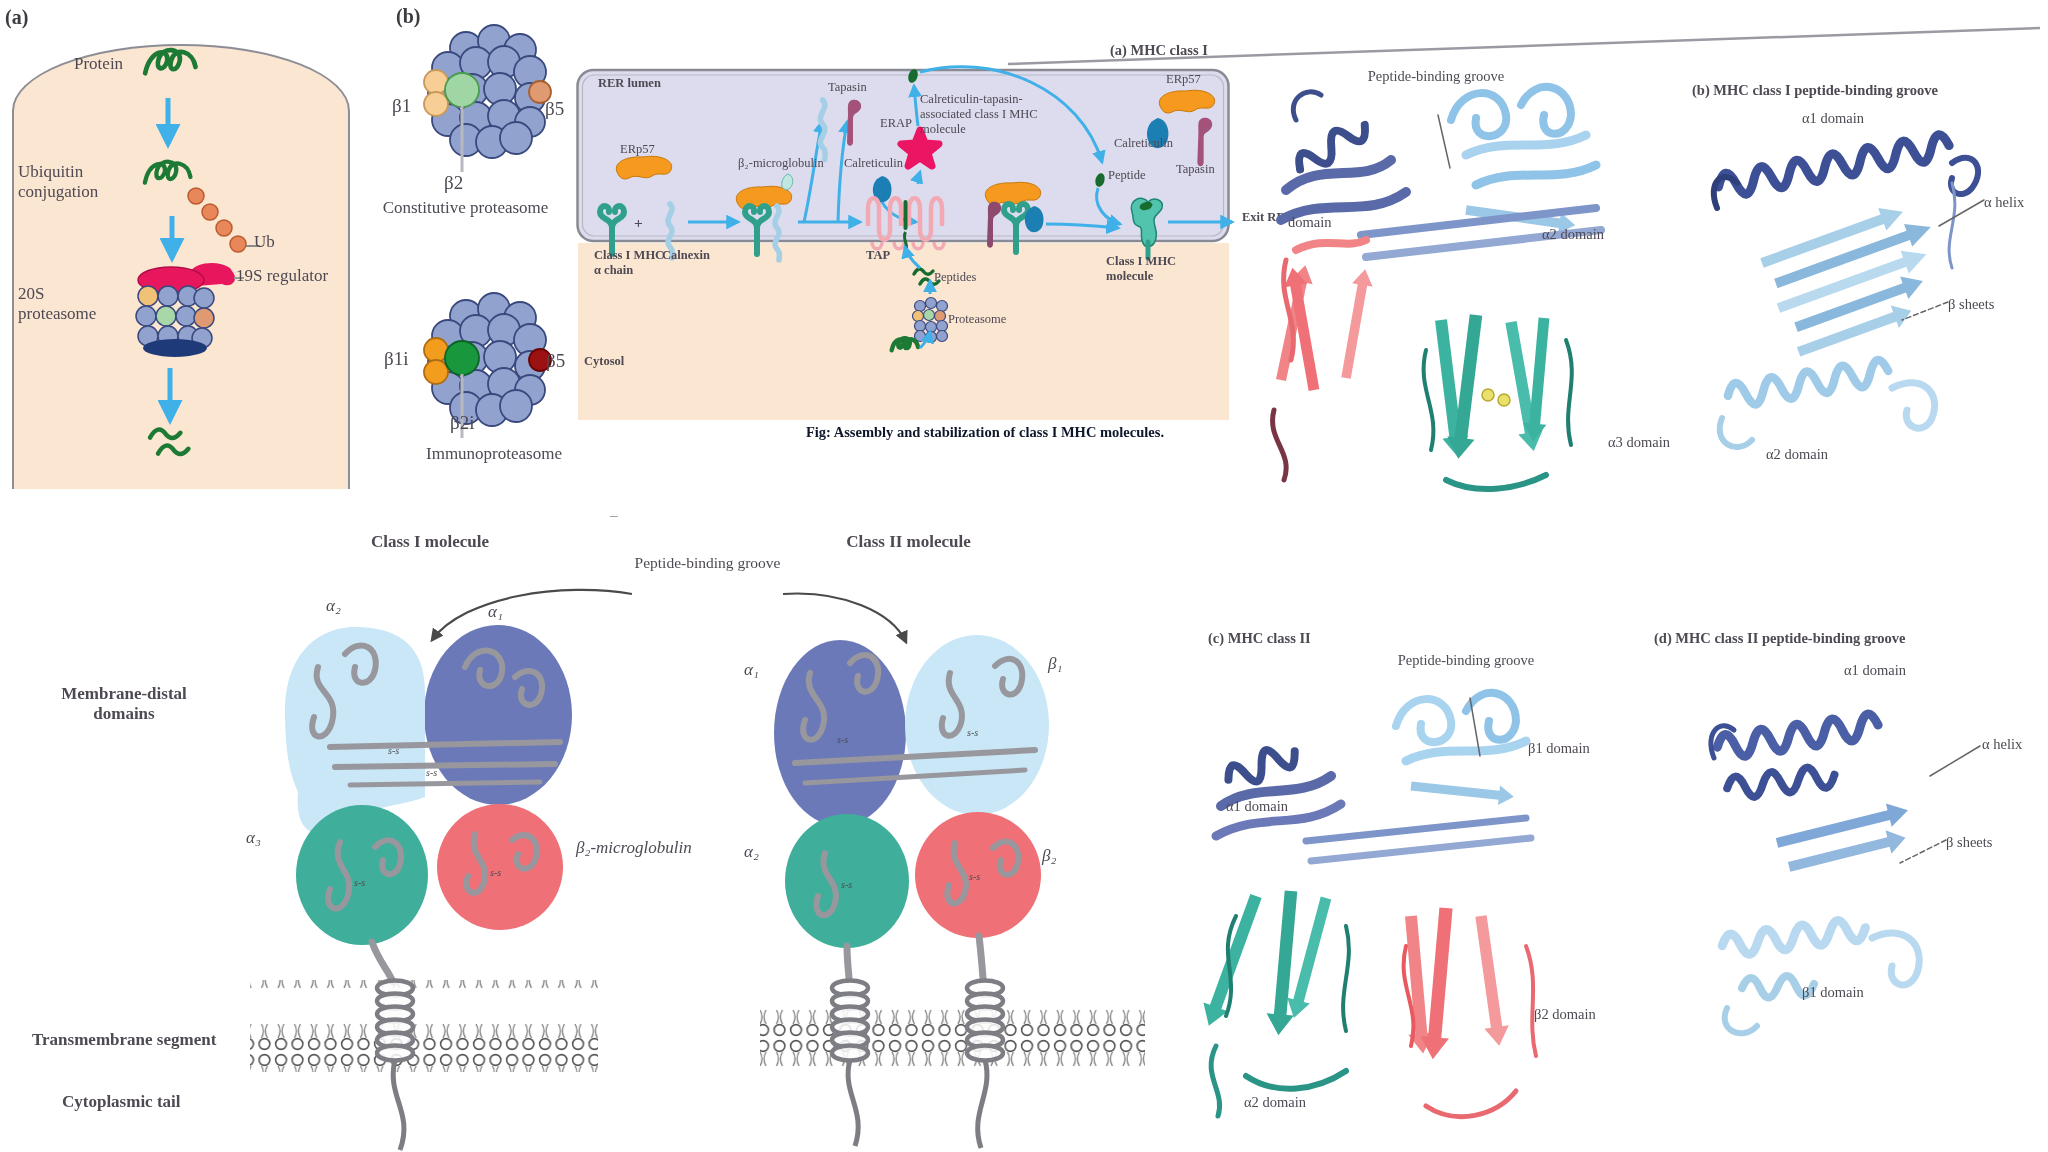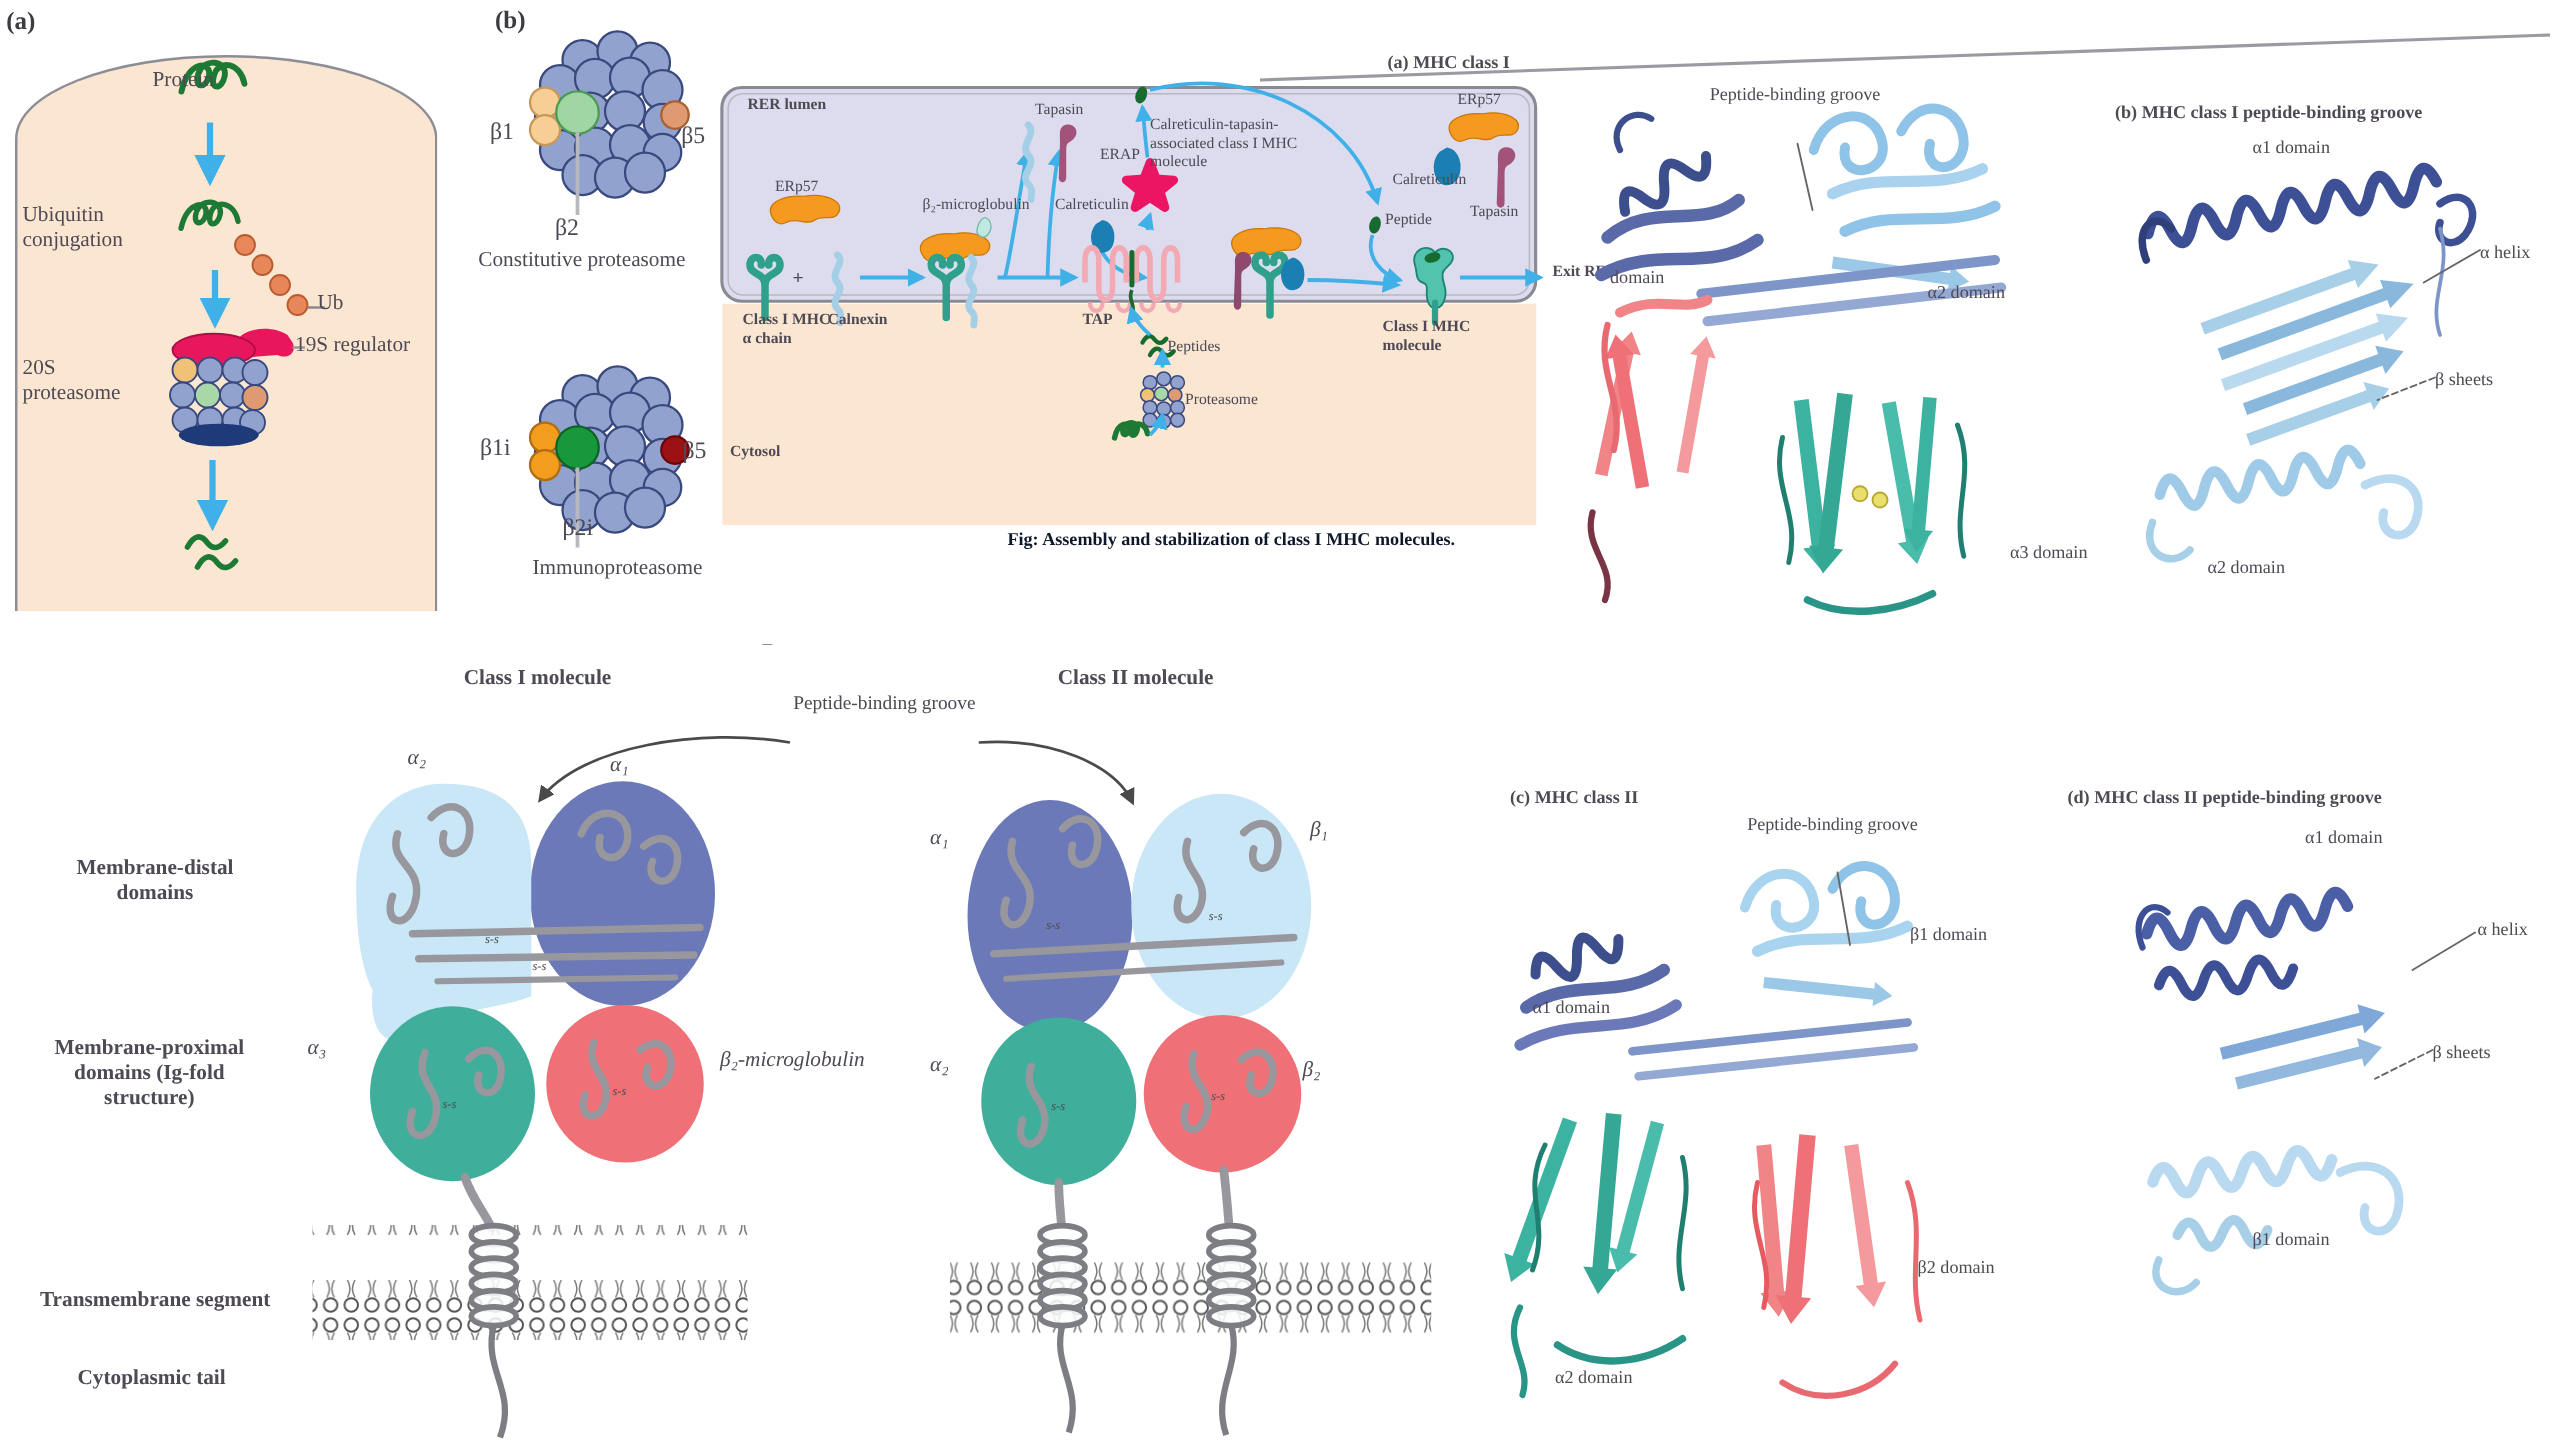--- a/index.html
+++ b/index.html
@@ -70,21 +70,21 @@
       </g>
       <ellipse cx="37" cy="88" rx="32" ry="9" fill="#1e3a78"></ellipse>
     </g>
     <path d="M158,324 V376" stroke="#3fb0e8" stroke-width="5" marker-end="url(#mA)"></path>
     <g stroke="#1d7a34" fill="none" stroke-linecap="round">
       <use href="#sqg" transform="translate(138,384) scale(1.6)" stroke-width="2.8"></use>
       <use href="#sqg" transform="translate(146,400) scale(1.6)" stroke-width="2.8"></use>
     </g>
   </svg>
 
-  <div class="t lg" style="left:74px;top:54px;margin-left:48px;">Protein</div>
+  <div class="t lg" style="left:74px;top:54px;">Protein</div>
   <div class="t lg" style="left:18px;top:162px;width:115px;">Ubiquitin conjugation</div>
   <div class="t lg" style="left:254px;top:232px;">Ub</div>
   <div class="t lg" style="left:18px;top:284px;width:108px;">20S proteasome</div>
   <div class="t lg" style="left:236px;top:266px;width:95px;">19S regulator</div>
 
   <div class="t tag" style="left:396px;top:5px;">(b)</div>
 
   <svg class="art" style="left:424px;top:26px;" width="124" height="150" viewBox="0 0 124 150">
     <g fill="#92a2cf" stroke="#39497e" stroke-width="1.8">
       <circle cx="42" cy="22" r="16"></circle>
@@ -367,21 +367,20 @@
     <defs>
       <marker id="mD" viewBox="0 0 10 10" refX="8" refY="5" markerWidth="6" markerHeight="6" orient="auto-start-reverse">
         <path d="M0,0 L10,5 L0,10 z" fill="#4a4a4a"></path>
         </marker>
     </defs>
     <path d="M234,52 C165,40 66,54 34,98" stroke="#4a4a4a" stroke-width="2.2" fill="none" marker-end="url(#mD)"></path>
     <path d="M385,52 C444,48 494,70 508,100" stroke="#4a4a4a" stroke-width="2.2" fill="none" marker-end="url(#mD)"></path>
   </svg>
 
   <div class="t lg b c" style="left:40px;top:684px;width:168px;">Membrane-distal domains</div>
-  <div class="t lg b c" style="left:32px;top:828px;width:175px;">Membrane-proximal domains (Ig-fold structure)</div>
   <div class="t lg b nw" style="left:32px;top:1030px;">Transmembrane segment</div>
   <div class="t lg b nw" style="left:62px;top:1092px;">Cytoplasmic tail</div>
 
   <svg class="art" style="left:240px;top:592px;" width="370" height="565" viewBox="0 0 370 565">
     <defs>
       <pattern id="lipA" width="16.5" height="92" patternUnits="userSpaceOnUse">
         <circle cx="8" cy="8" r="5.4" fill="#fff" stroke="#555" stroke-width="1.6"></circle>
         <path d="M5,14 q4,7 0,14 M11,14 q-4,7 0,14" stroke="#777" stroke-width="1.2" fill="none"></path>
         <circle cx="8" cy="84" r="5.4" fill="#fff" stroke="#555" stroke-width="1.6"></circle>
         <path d="M5,78 q4,-7 0,-14 M11,78 q-4,-7 0,-14" stroke="#777" stroke-width="1.2" fill="none"></path>

